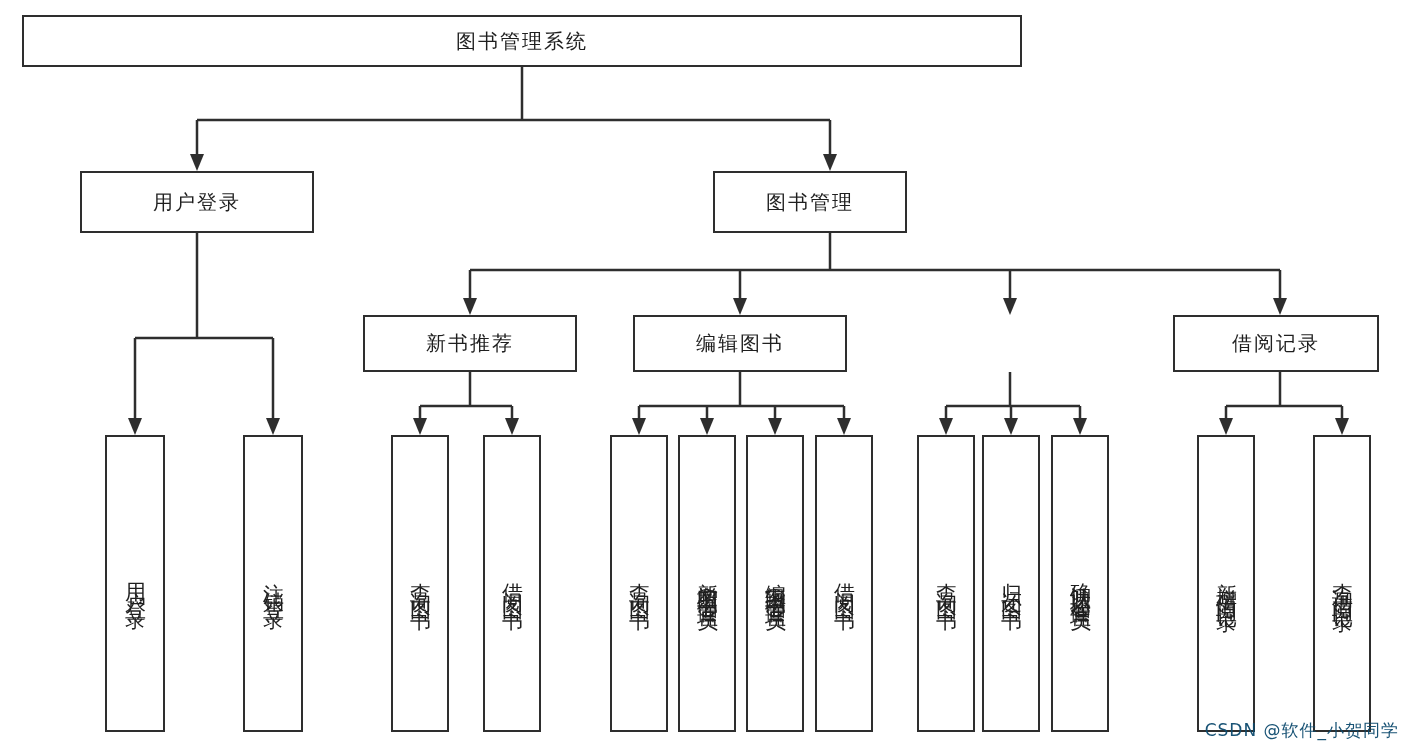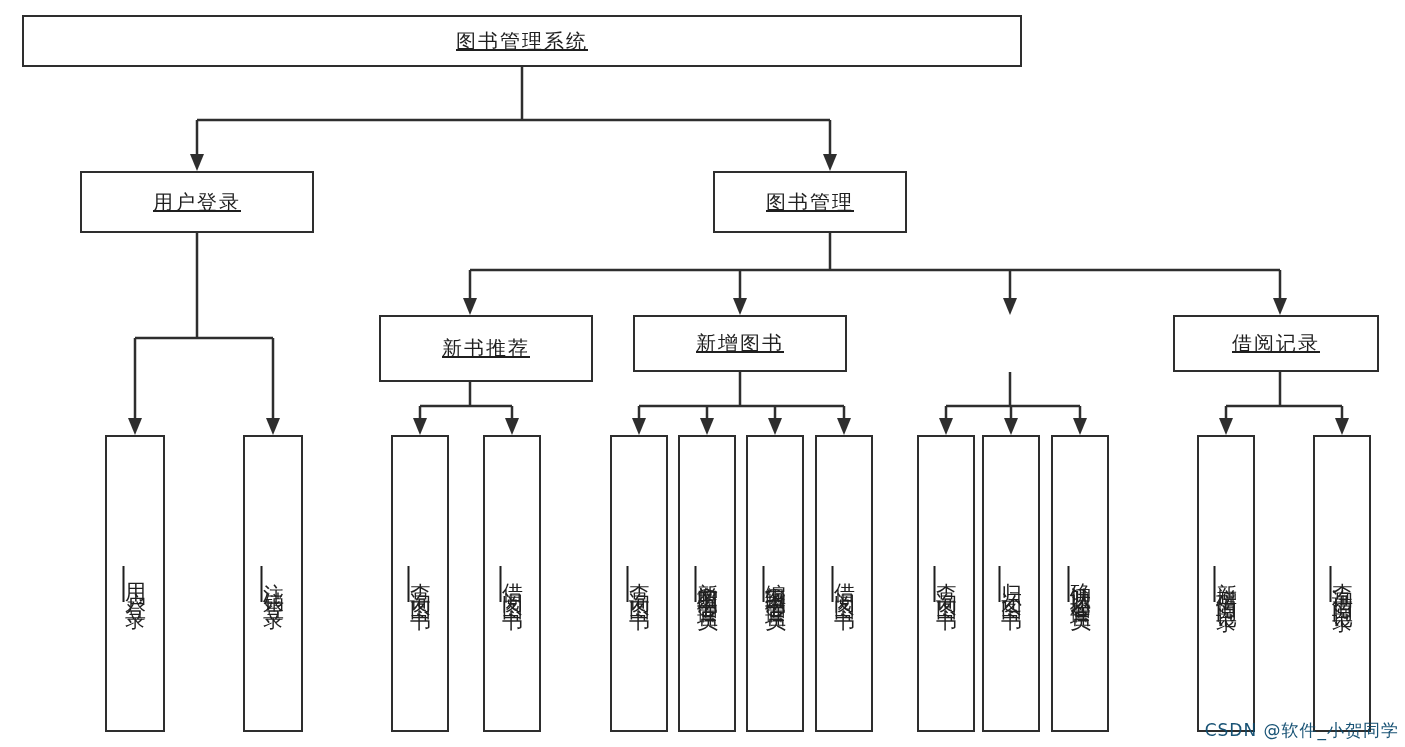--- a/index.html
+++ b/index.html
@@ -4,21 +4,21 @@
 <style>
   html,body{margin:0;padding:0;background:#ffffff;}
   .canvas{
     position:relative;width:1405px;height:747px;background:#ffffff;overflow:hidden;
     font-family:"DejaVu Sans","Liberation Sans",sans-serif;color:#1f1f1f;
   }
   .connectors{position:absolute;left:0;top:0;width:1405px;height:747px;}
   .node{
     position:absolute;display:flex;align-items:center;justify-content:center;
     border:2.5px solid #2e2e2e;background:#ffffff;box-sizing:border-box;
-    font-size:20px;letter-spacing:2px;white-space:nowrap;z-index:2;text-decoration:underline;
+    font-size:20px;letter-spacing:2px;white-space:nowrap;z-index:2;
   }
   .vert{
     writing-mode:vertical-rl;text-orientation:mixed;
     font-size:21px;letter-spacing:9px;line-height:1;white-space:normal;
   }
   .watermark{
     position:absolute;right:6px;bottom:5px;z-index:3;
     font-size:17px;letter-spacing:1px;color:#0c4a6e;opacity:.95;
   }
 </style>
@@ -57,22 +57,22 @@
       <polygon points="1219,418 1233,418 1226,435"></polygon>
       <polygon points="1335,418 1349,418 1342,435"></polygon>
     </g>
   </svg>
 
   <div class="node" style="left:22px;top:15px;width:1000px;height:52px">图书管理系统</div>
 
   <div class="node" style="left:80px;top:171px;width:234px;height:62px">用户登录</div>
   <div class="node" style="left:713px;top:171px;width:194px;height:62px">图书管理</div>
 
-  <div class="node" style="left:379px;top:315px;width:214px;height:67px">新书推荐</div>
-  <div class="node" style="left:633px;top:315px;width:214px;height:57px">新增图书</div>
+  <div class="node" style="left:363px;top:315px;width:214px;height:57px">新书推荐</div>
+  <div class="node" style="left:633px;top:315px;width:214px;height:57px">编辑图书</div>
   <div class="node" style="left:1173px;top:315px;width:206px;height:57px">借阅记录</div>
 
   <div class="node vert" style="left:105px;top:435px;width:60px;height:297px">用户登录</div>
   <div class="node vert" style="left:243px;top:435px;width:60px;height:297px">注销登录</div>
 
   <div class="node vert" style="left:391px;top:435px;width:58px;height:297px">查询图书</div>
   <div class="node vert" style="left:483px;top:435px;width:58px;height:297px">借阅图书</div>
 
   <div class="node vert" style="left:610px;top:435px;width:58px;height:297px">查询图书</div>
   <div class="node vert" style="left:678px;top:435px;width:58px;height:297px;letter-spacing:4px">新增图书（管理员）</div>

